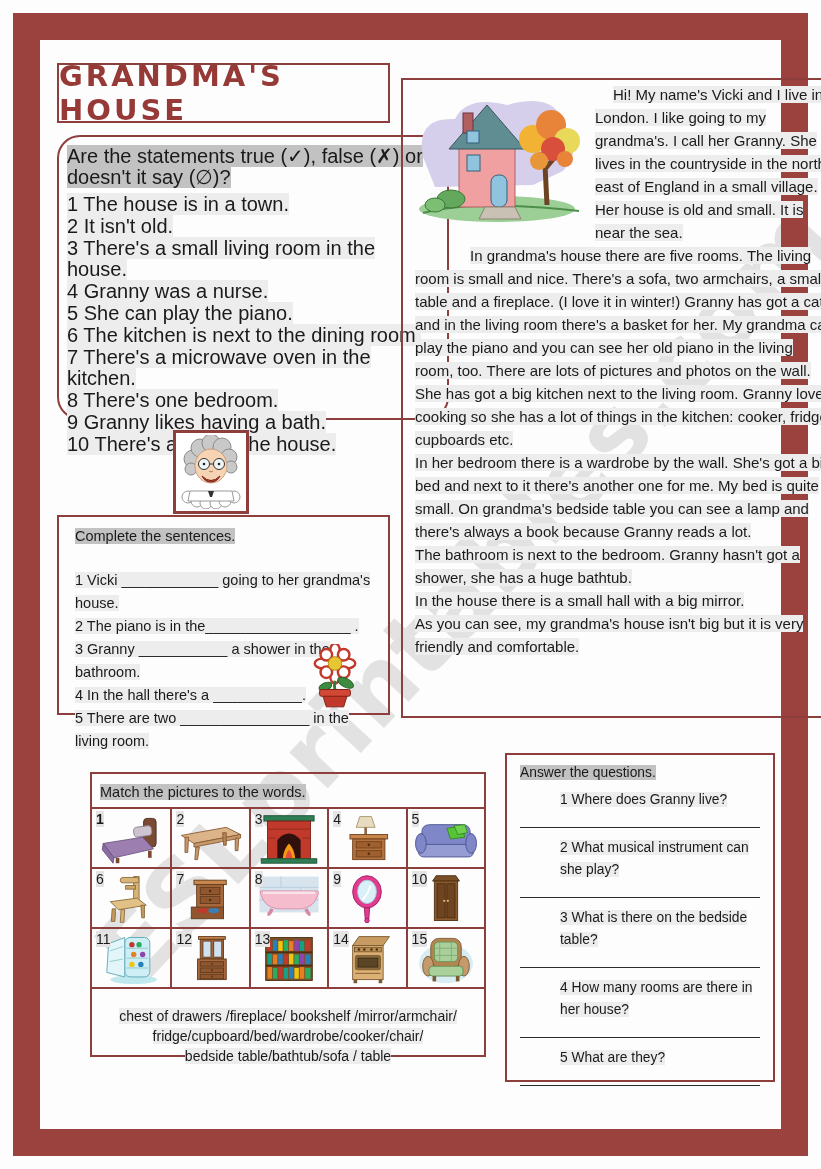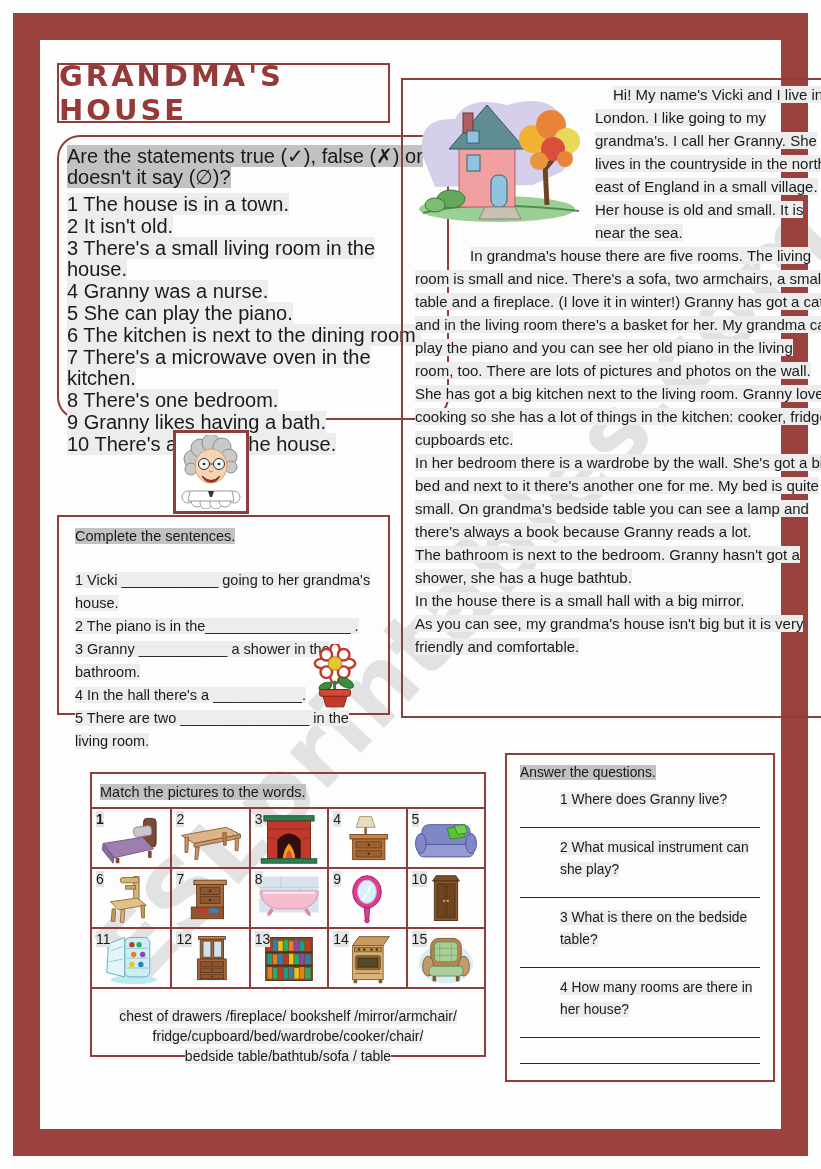--- a/index.html
+++ b/index.html
@@ -426,16 +426,17 @@
   <div class="box answer-box">
     <div class="instr-wrap"><span class="instruction">Answer the questions.</span></div>
     <div class="q"><span class="shade">1 Where does Granny live?</span></div>
     <div class="answer-line"></div>
     <div class="q"><span class="shade">2 What musical instrument can she play?</span></div>
     <div class="answer-line"></div>
     <div class="q"><span class="shade">3 What is there on the bedside table?</span></div>
     <div class="answer-line"></div>
     <div class="q"><span class="shade">4 How many rooms are there in her house?</span></div>
     <div class="answer-line"></div>
+    <div class="q"><span class="shade">5 What are they?</span></div>
     <div class="answer-line"></div>
   </div>
 
 </div>
 
 </body></html>

